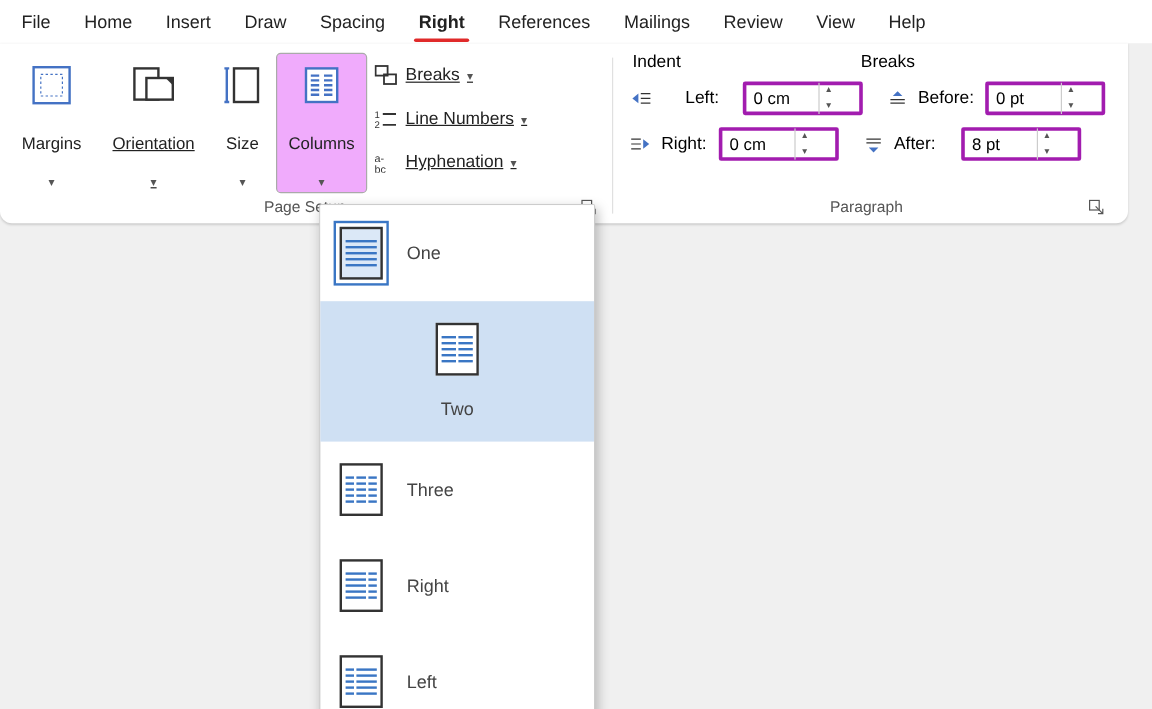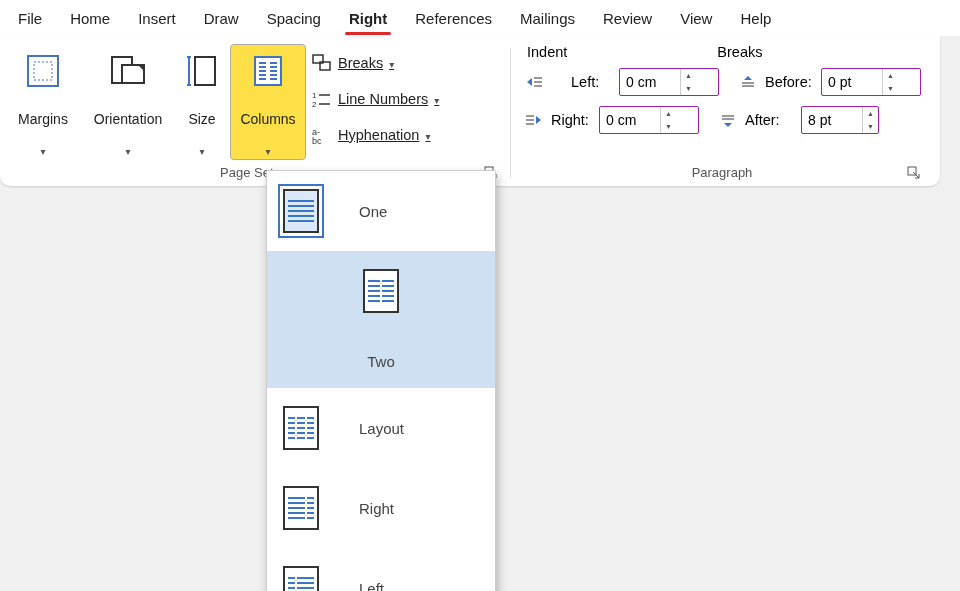--- a/index.html
+++ b/index.html
@@ -92,21 +92,21 @@
     width: 78px;
     padding: 6px 2px 2px;
     cursor: pointer;
     font-size: 14px;
     color: #222;
     border: 1px solid transparent;
     border-radius: 4px;
     gap: 16px;
   }
   .big-btn.pressed {
-    background: #fde047;
+    background: #f0abfc;
     border-color: #aaa;
   }
   .big-btn .ic { height: 40px; display:flex; align-items:center; justify-content:center; }
   .big-btn .lbl { margin-top: 4px; text-align:center; line-height:1.2; }
   .chev { margin-top: 2px; font-size: 10px; color:#555; }
   .small-stack {
     display: flex;
     flex-direction: column;
     gap: 10px;
     padding: 6px 6px 0 6px;
@@ -132,21 +132,21 @@
     font-size: 14.5px;
     margin-bottom: 8px;
     padding-left: 2px;
   }
   .para-rows { display:flex; flex-direction:column; gap:10px; }
   .para-row { display:flex; align-items:center; gap:6px; }
   .para-row .lbl { font-size:14.5px; }
   .para-row .ic { width:20px; }
   .spin {
     display:flex; align-items:center;
-    border:1px solid #a21caf; height:28px; background:#fff;
+    border:3px solid #a21caf; height:28px; background:#fff;
     border-radius:2px;
   }
   .spin input {
     border:none; outline:none; width:60px; padding:0 6px; font-size:14px; background:transparent;
   }
   .spin .arrows {
     display:flex; flex-direction:column; border-left:1px solid #ccc; width:16px;
   }
   .spin .arrows span {
     font-size:7px; height:13px; line-height:13px; text-align:center; cursor:pointer; color:#555;
@@ -156,21 +156,21 @@
     position:absolute;
     left:266px; top:170px;
     width:230px;
     background:#fff;
     border:1px solid #ccc;
     box-shadow: 2px 4px 10px rgba(0,0,0,0.25);
     border-radius:2px;
     z-index:100;
   }
   .dd-item {
-    display:flex; align-items:center; gap:40px;
+    display:flex; align-items:center; gap:20px;
     padding:18px 16px;
     font-size:15px; color:#444; cursor:pointer;
   }
   .dd-item.selected { background:#fff; }
   .dd-item.selected .dd-ic { outline:2px solid #3a76c4; outline-offset:3px; background:#dbe8f7; }
   .dd-item.hover { background:#cfe0f3;flex-direction:column; }
   .dd-ic {
     width:36px; height:44px; border:2px solid #333; display:flex; flex-direction:column; justify-content:center; padding:4px 3px; gap:3px; background:#fff;
   }
   .dd-ic .ln { height:2px; background:#3a76c4; }
@@ -210,21 +210,21 @@
         <span class="ic">
           <svg width="36" height="36" viewBox="0 0 36 36">
               <rect x="3" y="3" width="30" height="30" fill="none" stroke="#4472C4" stroke-width="2"></rect>
               <rect x="9" y="9" width="18" height="18" fill="none" stroke="#4472C4" stroke-width="1" stroke-dasharray="2 2"></rect>
             </svg>
         </span>
         <span class="lbl">Margins</span>
         <span class="chev">▾</span>
       </div>
 
-      <div class="big-btn" style="width:92px;">
+      <div class="big-btn" style="width:92px;text-decoration:underline;">
         <span class="ic">
           <svg width="40" height="36" viewBox="0 0 40 36">
               <rect x="4" y="4" width="20" height="26" fill="#fff" stroke="#333" stroke-width="2"></rect>
               <rect x="14" y="12" width="22" height="18" fill="#fff" stroke="#333" stroke-width="2"></rect>
               <path d="M30 12 L36 12 L36 18 Z" fill="#333"></path>
             </svg>
         </span>
         <span class="lbl">Orientation</span>
         <span class="chev">▾</span>
       </div>
@@ -373,21 +373,21 @@
           </div>
           <span style="width:8px;"></span>
           <span class="ic">
               <svg width="18" height="16">
                 <line x1="3" y1="4" x2="15" y2="4" stroke="#333"></line>
                 <line x1="3" y1="7" x2="15" y2="7" stroke="#333"></line>
                 <path d="M9 15 L5 11 L13 11 Z" fill="#4472C4"></path>
               </svg>
             </span>
           <span class="lbl" style="width:50px;">After:</span>
-          <div class="spin" style="width:78px;">
+          <div class="spin" style="width:100px;">
             <input value="8 pt" style="">
             <div class="arrows">
                 <span>▲</span>
                 <span>▼</span>
               </div>
           </div>
         </div>
       </div>
     </div>
     <div class="group-label">
@@ -450,21 +450,21 @@
           <div class="ln"></div>
         </div>
       <div class="col">
           <div class="ln"></div>
           <div class="ln"></div>
           <div class="ln"></div>
           <div class="ln"></div>
           <div class="ln"></div>
         </div>
     </div>
-    <span>Layout</span>
+    <span>Three</span>
   </div>
   <div class="dd-item">
     <div class="dd-ic right">
       <div class="col" style="flex:1.3">
           <div class="ln"></div>
           <div class="ln"></div>
           <div class="ln"></div>
           <div class="ln"></div>
           <div class="ln"></div>
         </div>

